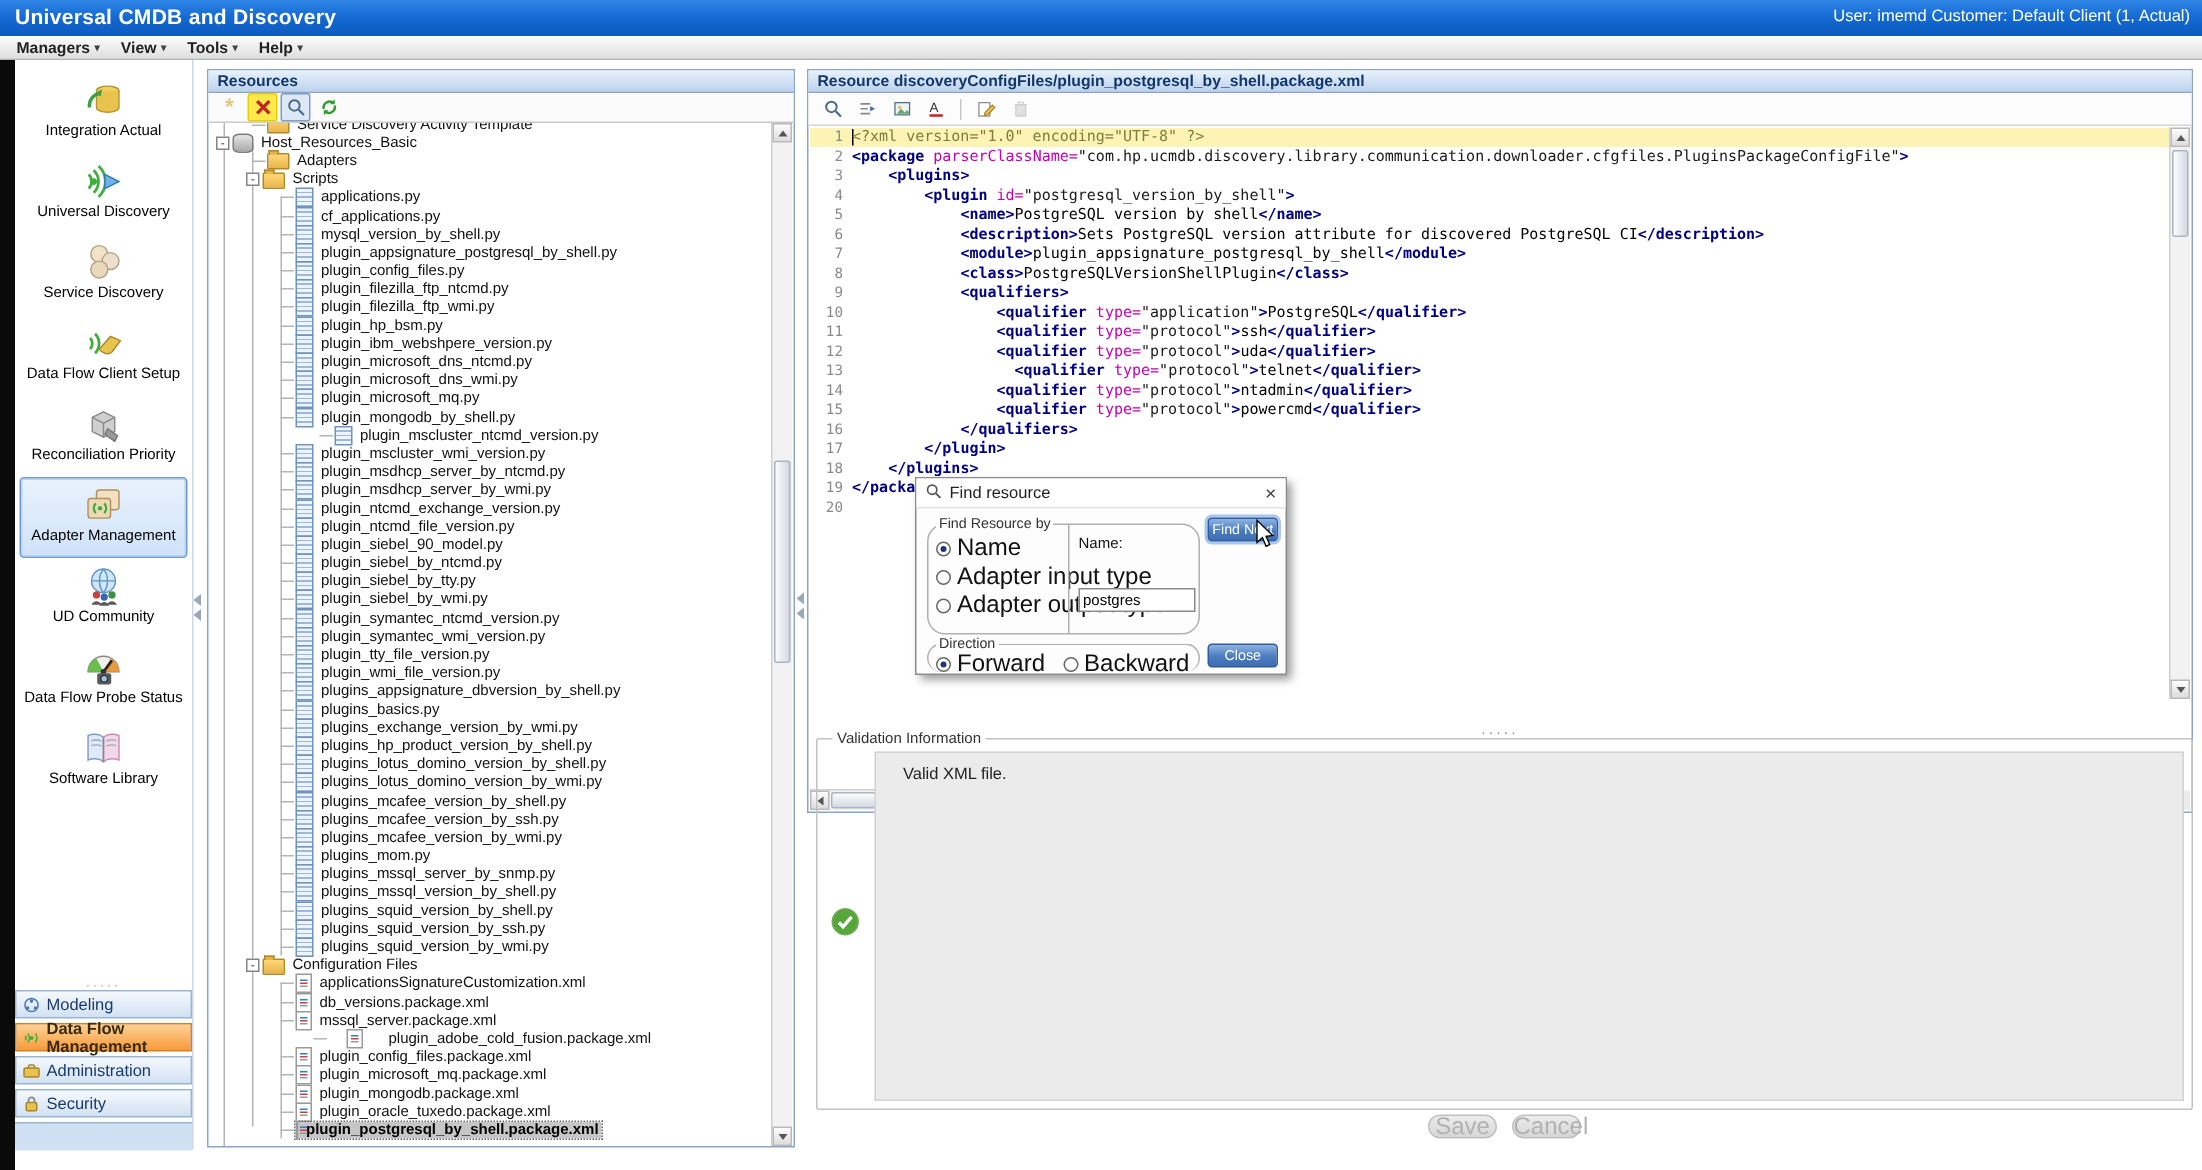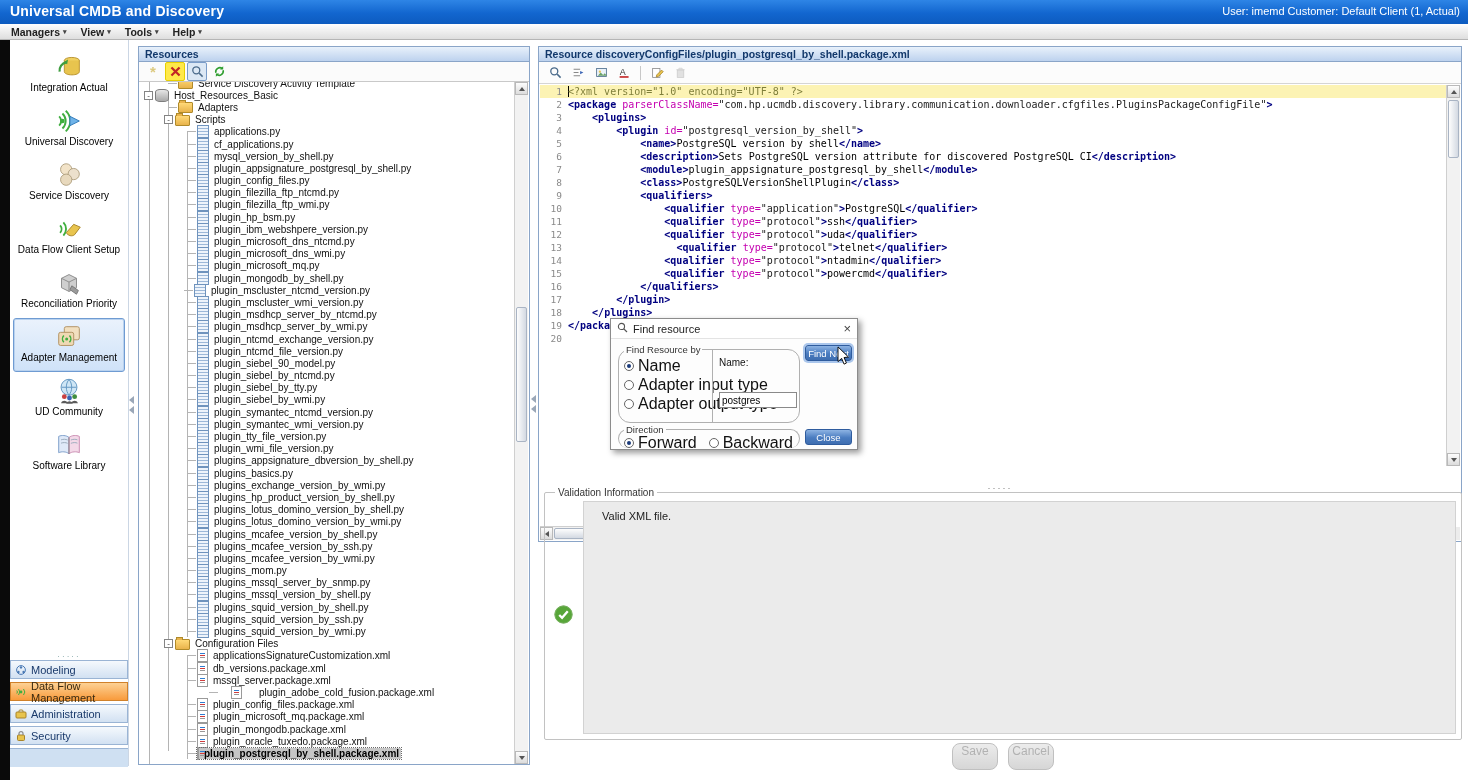--- a/index.html
+++ b/index.html
@@ -19,21 +19,21 @@
   #sidebar{left:10px;top:40px;width:118px;height:726px;background:#fff;border-right:1px solid #cbd6e4;}
   #modules{position:absolute;top:8px;left:0;width:118px;}
   .module{height:52px;text-align:center;margin:0 3px;border:1px solid transparent;border-radius:3px;}
   .module.selected{background:linear-gradient(#eaf2fc,#cfe2f8);border:1px solid #6f9bd2;box-shadow:inset 0 0 0 1px #b9d2ef;}
   .micon{width:30px;height:30px;margin:3px auto 0;}
   .micon svg{width:30px;height:30px;}
   .mlabel{font-size:10px;color:#000;line-height:11px;}
   #acc-handle{left:10px;top:652px;width:118px;text-align:center;color:#8aa;font-size:8px;letter-spacing:2px;}
   #accordion{left:10px;top:660px;width:118px;}
   .acc-bar{height:19px;margin-bottom:3px;background:linear-gradient(#f5f9fd,#d2e1f2);border:1px solid #9ab4d4;display:flex;align-items:center;gap:4px;font-size:11px;color:#1a3a6b;padding-left:4px;box-sizing:border-box;}
-  .acc-bar.selected{background:linear-gradient(#fdd194,#f89b3c);border-color:#d0812a;color:#3a2a10;font-weight:normal;}
+  .acc-bar.selected{background:linear-gradient(#fdd194,#f89b3c);border-color:#d0812a;color:#3a2a10;font-weight:bold;}
   .aicon svg{width:12px;height:12px;display:block;}
   #acc-rest{left:10px;top:748px;width:118px;height:18px;background:#cfe0f2;border-top:1px solid #9ab4d4;}
   
   .vsplit-arrows{width:7px;}
   .tri-l{width:0;height:0;border-top:4px solid transparent;border-bottom:4px solid transparent;border-right:5px solid #9aa7b8;margin:2px 0;}
   
   .panel{background:#fff;border:1px solid #8aa5c8;box-sizing:border-box;}
   .panel-title{height:15px;background:linear-gradient(#e8f1fb,#bdd2ee);border-bottom:1px solid #8aa5c8;font-size:10.5px;font-weight:bold;color:#12386b;padding:1px 6px;box-sizing:border-box;white-space:nowrap;overflow:hidden;}
   #resources-panel{left:138px;top:46px;width:392px;height:719px;}
   #res-toolbar{position:absolute;left:0;top:15px;width:100%;height:20px;border-bottom:1px solid #c9c9c9;display:flex;align-items:center;gap:2px;padding-left:4px;box-sizing:border-box;background:#fbfbfb;}
@@ -95,21 +95,21 @@
   #code-hsb .sb-thumb-h{left:14px;width:878px;}
   #hsb-corner{position:absolute;right:1px;bottom:1px;width:13px;height:13px;background:#ececec;}
   
   #v-handle{left:538px;top:483px;width:924px;text-align:center;color:#777;font-size:9px;letter-spacing:2px;}
   #validation{left:544px;top:492px;width:916px;height:246px;border:1px solid #c2c2c2;border-radius:2px;}
   #validation-legend{position:absolute;left:10px;top:-6px;background:#fff;font-size:10px;color:#333;padding:0 3px;}
   #val-box{position:absolute;left:38px;top:8px;right:5px;bottom:5px;background:#ebebeb;border:1px solid #d2d2d2;}
   #val-msg{position:absolute;left:18px;top:8px;font-size:11px;color:#222;}
   #val-check{position:absolute;left:9px;top:112px;width:19px;height:19px;}
   #val-check svg{width:19px;height:19px;}
-  .footer-btn{position:absolute;top:743px;width:46px;height:27px;background:linear-gradient(#ececec,#d6d6d6);border:1px solid #c0c0c0;border-radius:8px;color:#b2b2b2;font-size:12px;text-align:center;line-height:15px;box-sizing:border-box;}
+  .footer-btn{position:absolute;top:743px;width:46px;height:16px;background:linear-gradient(#ececec,#d6d6d6);border:1px solid #c0c0c0;border-radius:8px;color:#b2b2b2;font-size:16px;text-align:center;line-height:15px;box-sizing:border-box;}
   #save-btn{left:952px;}  #cancel-btn{left:1008px;}
   
   #dialog{left:610px;top:318px;width:246px;height:130px;background:#fdfdfd;border:1px solid #8c8c8c;box-shadow:3px 3px 6px rgba(0,0,0,.4);z-index:50;}
   #dlg-title{position:absolute;left:0;top:0;width:100%;height:20px;display:flex;align-items:center;padding:0 6px;box-sizing:border-box;background:#fff;border-bottom:1px solid #e3e3e3;font-size:11px;color:#222;gap:5px;}
   #dlg-close{margin-left:auto;font-size:13px;color:#444;line-height:13px;}
   .dlg-group{position:absolute;border:1px solid #b0b0b0;border-radius:12px;}
   .dlg-legend{position:absolute;top:-6px;left:5px;background:#fdfdfd;font-size:9.5px;color:#333;padding:0 2px;}
   #grp-findby{left:7px;top:30px;width:180px;height:72px;}
   #findby-radios{position:absolute;left:5px;top:6px;}
   .radio-row{display:flex;align-items:center;gap:4px;height:19px;font-size:16px;color:#111;}
@@ -224,20 +224,32 @@
             <path d="M8 12h16M16 3.8c3.8 4 3.8 12.4 0 16.4M16 3.8c-3.8 4-3.8 12.4 0 16.4" stroke="#5f94c0" fill="none"></path>
             <circle cx="11" cy="22" r="2.6" fill="#c94040"></circle>
             <circle cx="16.5" cy="23.5" r="2.6" fill="#3a64b4"></circle>
             <circle cx="22" cy="22" r="2.6" fill="#3f8e3f"></circle>
             <path d="M7.5 29c1.2-3.4 5.8-3.4 7 0M13 29.6c1.2-3.4 5.8-3.4 7 0M18.5 29c1.2-3.4 5.8-3.4 7 0" fill="#5a5a5a"></path>
           </svg></div>
         <div class="mlabel">UD Community</div>
       </div>
       <div class="module">
         <div class="micon"><svg viewBox="0 0 32 32">
+            <path d="M5 19a11 11 0 0 1 22 0z" fill="#f0f0f0" stroke="#888"></path>
+            <path d="M5 19a11 11 0 0 1 5.8-9.7L16 19z" fill="#6abf4b"></path>
+            <path d="M27 19a11 11 0 0 0-5.8-9.7L16 19z" fill="#e89b3c"></path>
+            <path d="M16 19L22 11" stroke="#222" stroke-width="2"></path>
+            <circle cx="16" cy="19" r="2" fill="#333"></circle>
+            <rect x="11.5" y="20" width="10" height="8" rx="1.5" fill="#5a5a5a"></rect>
+            <circle cx="16.5" cy="24" r="2.4" fill="#9ac4e0" stroke="#333"></circle>
+          </svg></div>
+        <div class="mlabel">Data Flow Probe Status</div>
+      </div>
+      <div class="module">
+        <div class="micon"><svg viewBox="0 0 32 32">
             <path d="M16 8c-3-2.6-8-2.6-11-1.2v17.4c3-1.4 8-1.4 11 1.2z" fill="#dfe9f8" stroke="#7a9cc9"></path>
             <path d="M16 8c3-2.6 8-2.6 11-1.2v17.4c-3-1.4-8-1.4-11 1.2z" fill="#f3d9e8" stroke="#c98ab0"></path>
             <path d="M16 8v17.4" stroke="#888"></path>
             <path d="M7.5 10.5c2.5-.8 5-.8 7 .2M7.5 14c2.5-.8 5-.8 7 .2M18 10.7c2.5-1 5-1 7-.2M18 14.2c2.5-1 5-1 7-.2" stroke="#9ab" fill="none"></path>
           </svg></div>
         <div class="mlabel">Software Library</div>
       </div>
     </div>
 </div>
 <div class="abs" id="acc-handle">·····</div>
@@ -411,21 +423,21 @@
       <div class="trow" style="padding-left: 47px;">
         <span class="tick"></span>
         <span class="tico ic-py"></span>
         <span class="tlabel">plugin_microsoft_mq.py</span>
       </div>
       <div class="trow" style="padding-left: 47px;">
         <span class="tick"></span>
         <span class="tico ic-py"></span>
         <span class="tlabel">plugin_mongodb_by_shell.py</span>
       </div>
-      <div class="trow" style="padding-left: 44px;">
+      <div class="trow" style="padding-left: 73px;">
         <span class="tick"></span>
         <span class="tico ic-py"></span>
         <span class="tlabel">plugin_mscluster_ntcmd_version.py</span>
       </div>
       <div class="trow" style="padding-left: 47px;">
         <span class="tick"></span>
         <span class="tico ic-py"></span>
         <span class="tlabel">plugin_mscluster_wmi_version.py</span>
       </div>
       <div class="trow" style="padding-left: 47px;">

